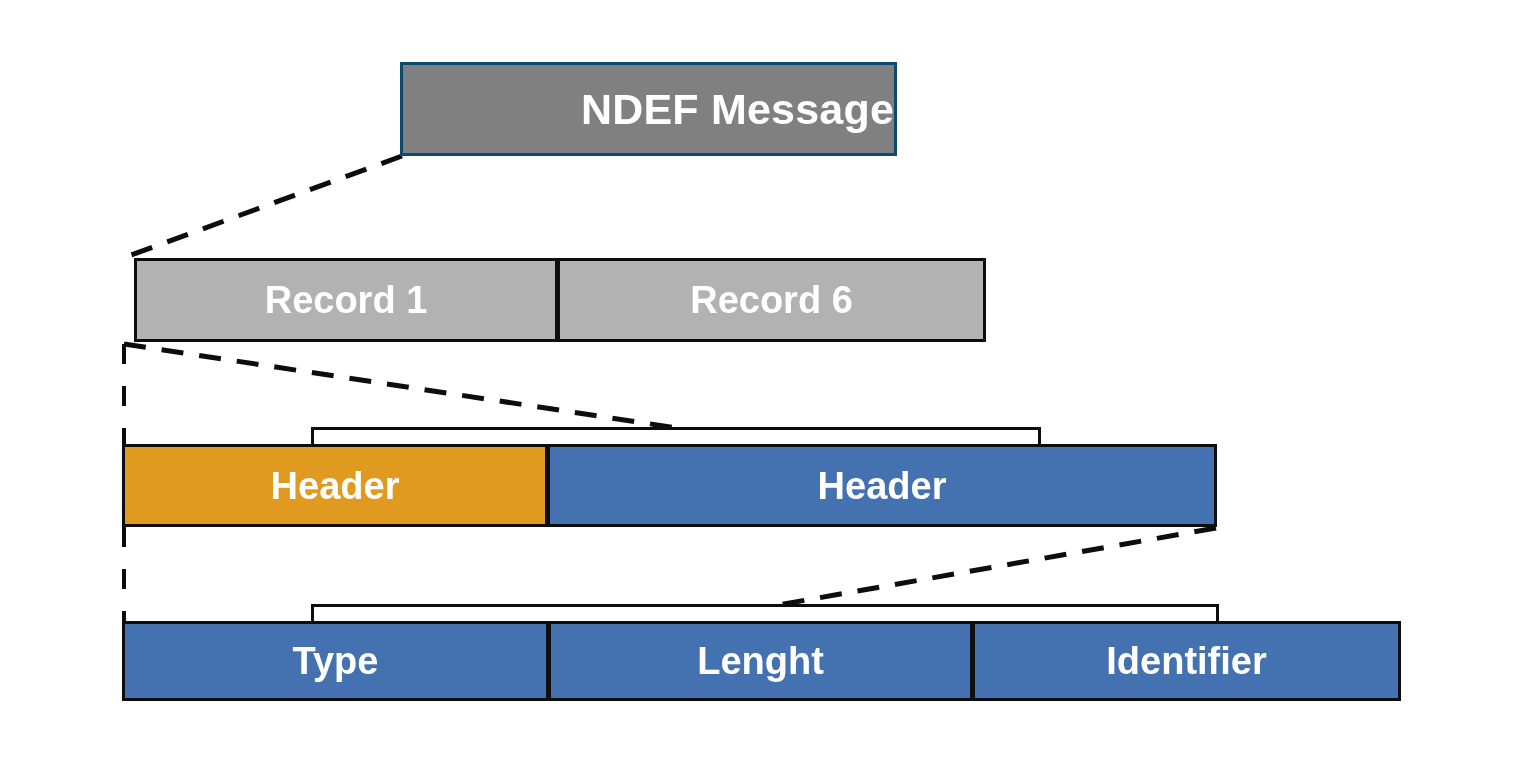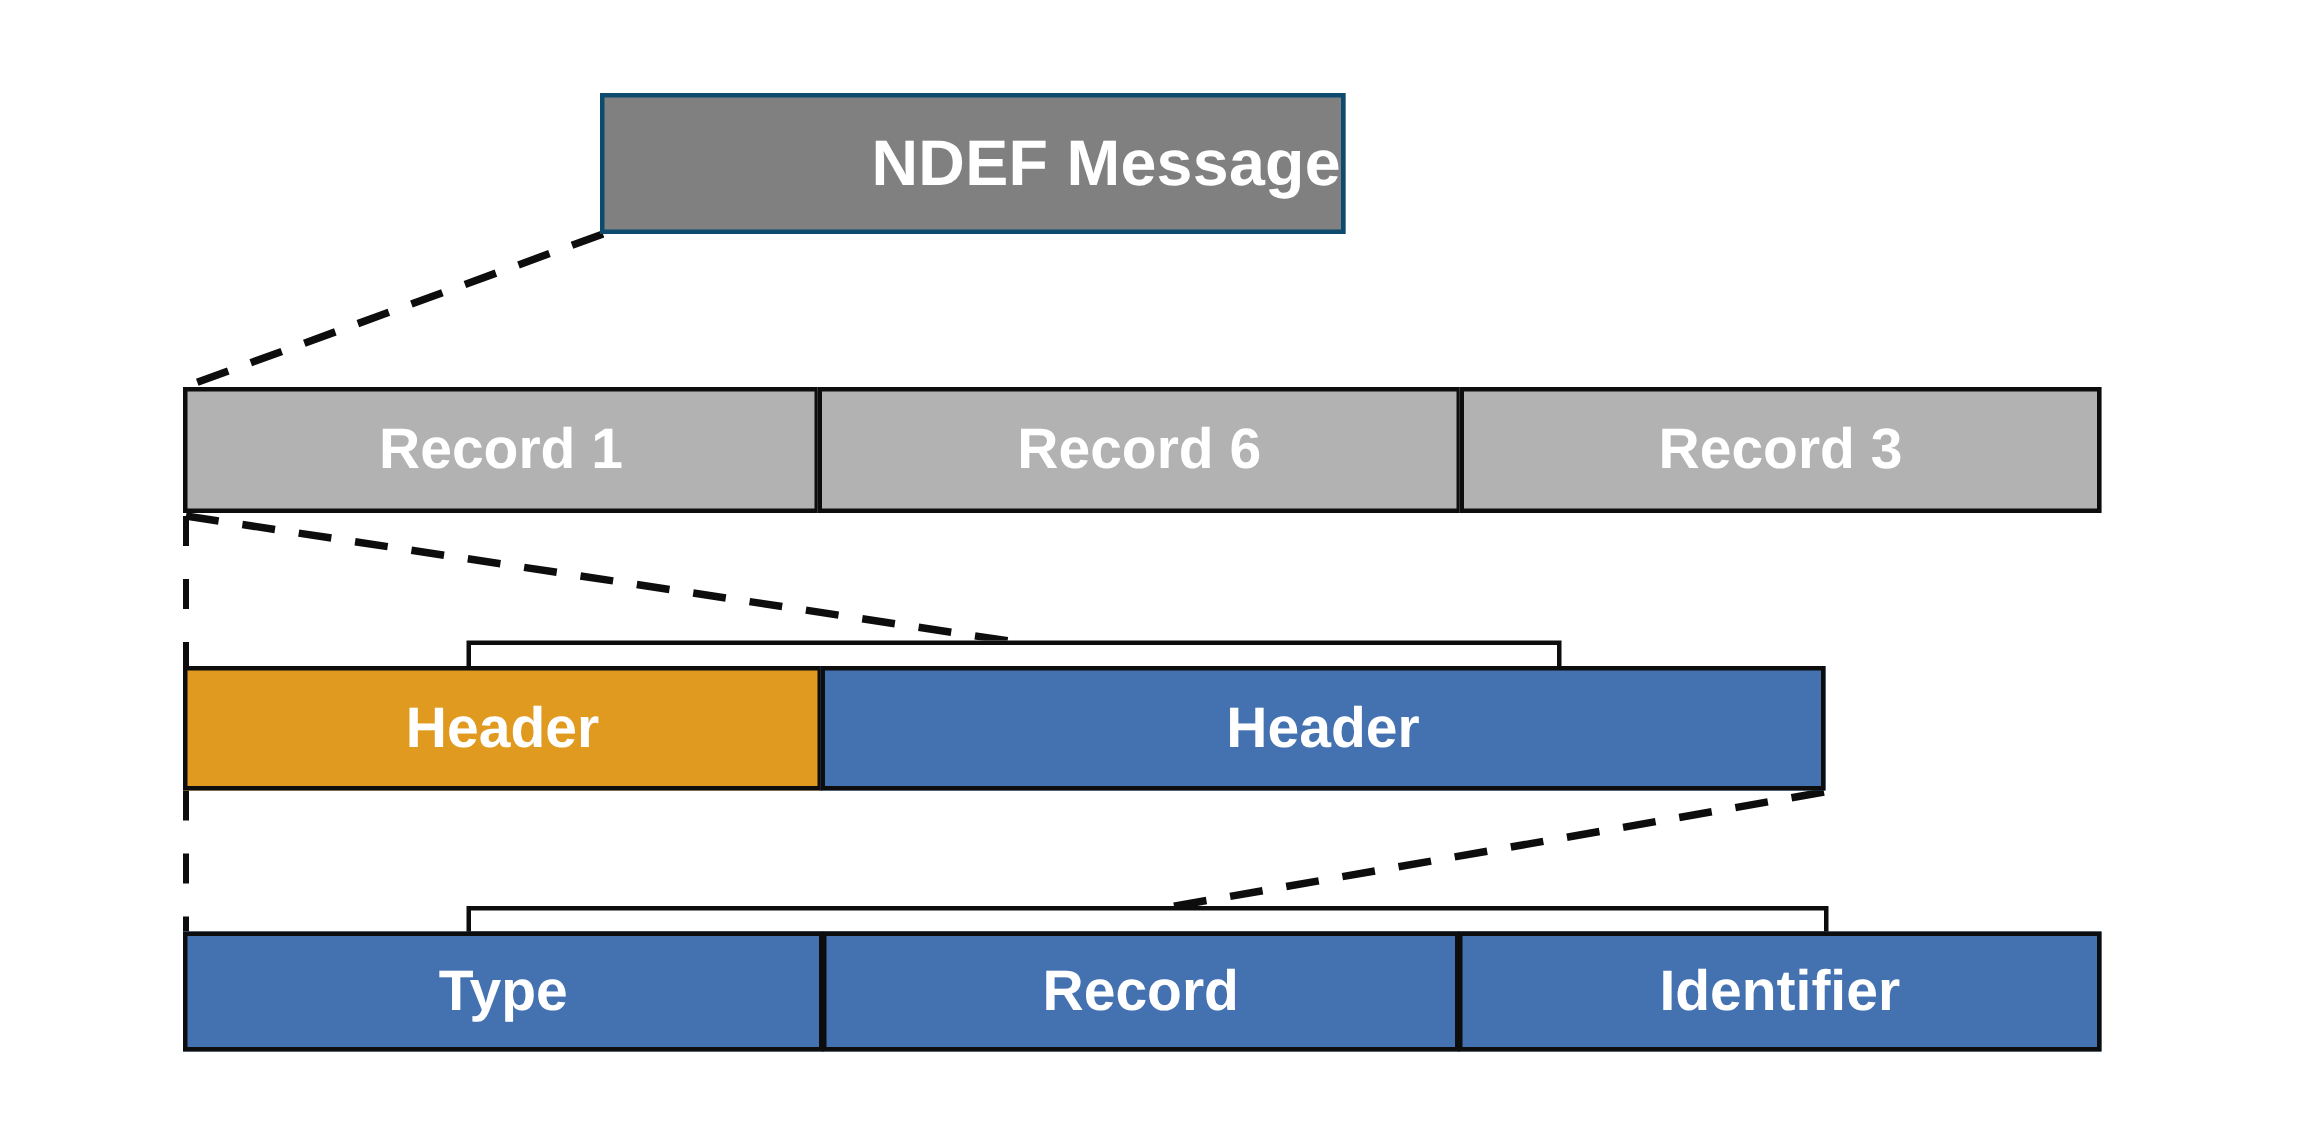--- a/index.html
+++ b/index.html
@@ -76,21 +76,21 @@
   .seg + .seg { margin-left: -1px; }
   .seg .cell-label {
     color: #ffffff;
     font-weight: bold;
     white-space: nowrap;
     line-height: 1;
     font-size: 38px;
   }
 
   #records-row {
-    left: 122px;
+    left: 134px;
     top: 258px;
     width: 1280px;
     height: 84px;
   }
   #records-row .seg { background: #b2b2b2; }
   #records-row .seg:nth-child(1) { width: 424px; }
   #records-row .seg:nth-child(2) { width: 429px; }
   #records-row .seg:nth-child(3) { width: 428px; }
 
   #record-parts-row {
@@ -156,43 +156,40 @@
     <span class="cell-label">NDEF Message</span>
   </div>
 
   <div class="seg-row" id="records-row">
     <div class="seg">
       <span class="cell-label">Record 1</span>
     </div>
     <div class="seg">
       <span class="cell-label">Record 6</span>
     </div>
-    <div class="seg">
-      <span class="cell-label">Record 3</span>
-    </div>
   </div>
 
   <div class="bracket" id="bracket-record"></div>
 
   <div class="seg-row" id="record-parts-row">
     <div class="seg">
       <span class="cell-label">Header</span>
     </div>
     <div class="seg">
       <span class="cell-label">Header</span>
     </div>
   </div>
 
   <div class="bracket" id="bracket-payload"></div>
 
   <div class="seg-row" id="payload-parts-row">
     <div class="seg">
       <span class="cell-label">Type</span>
     </div>
     <div class="seg">
-      <span class="cell-label">Record</span>
+      <span class="cell-label">Lenght</span>
     </div>
     <div class="seg">
       <span class="cell-label">Identifier</span>
     </div>
   </div>
 
 </div>
 
 </body></html>

